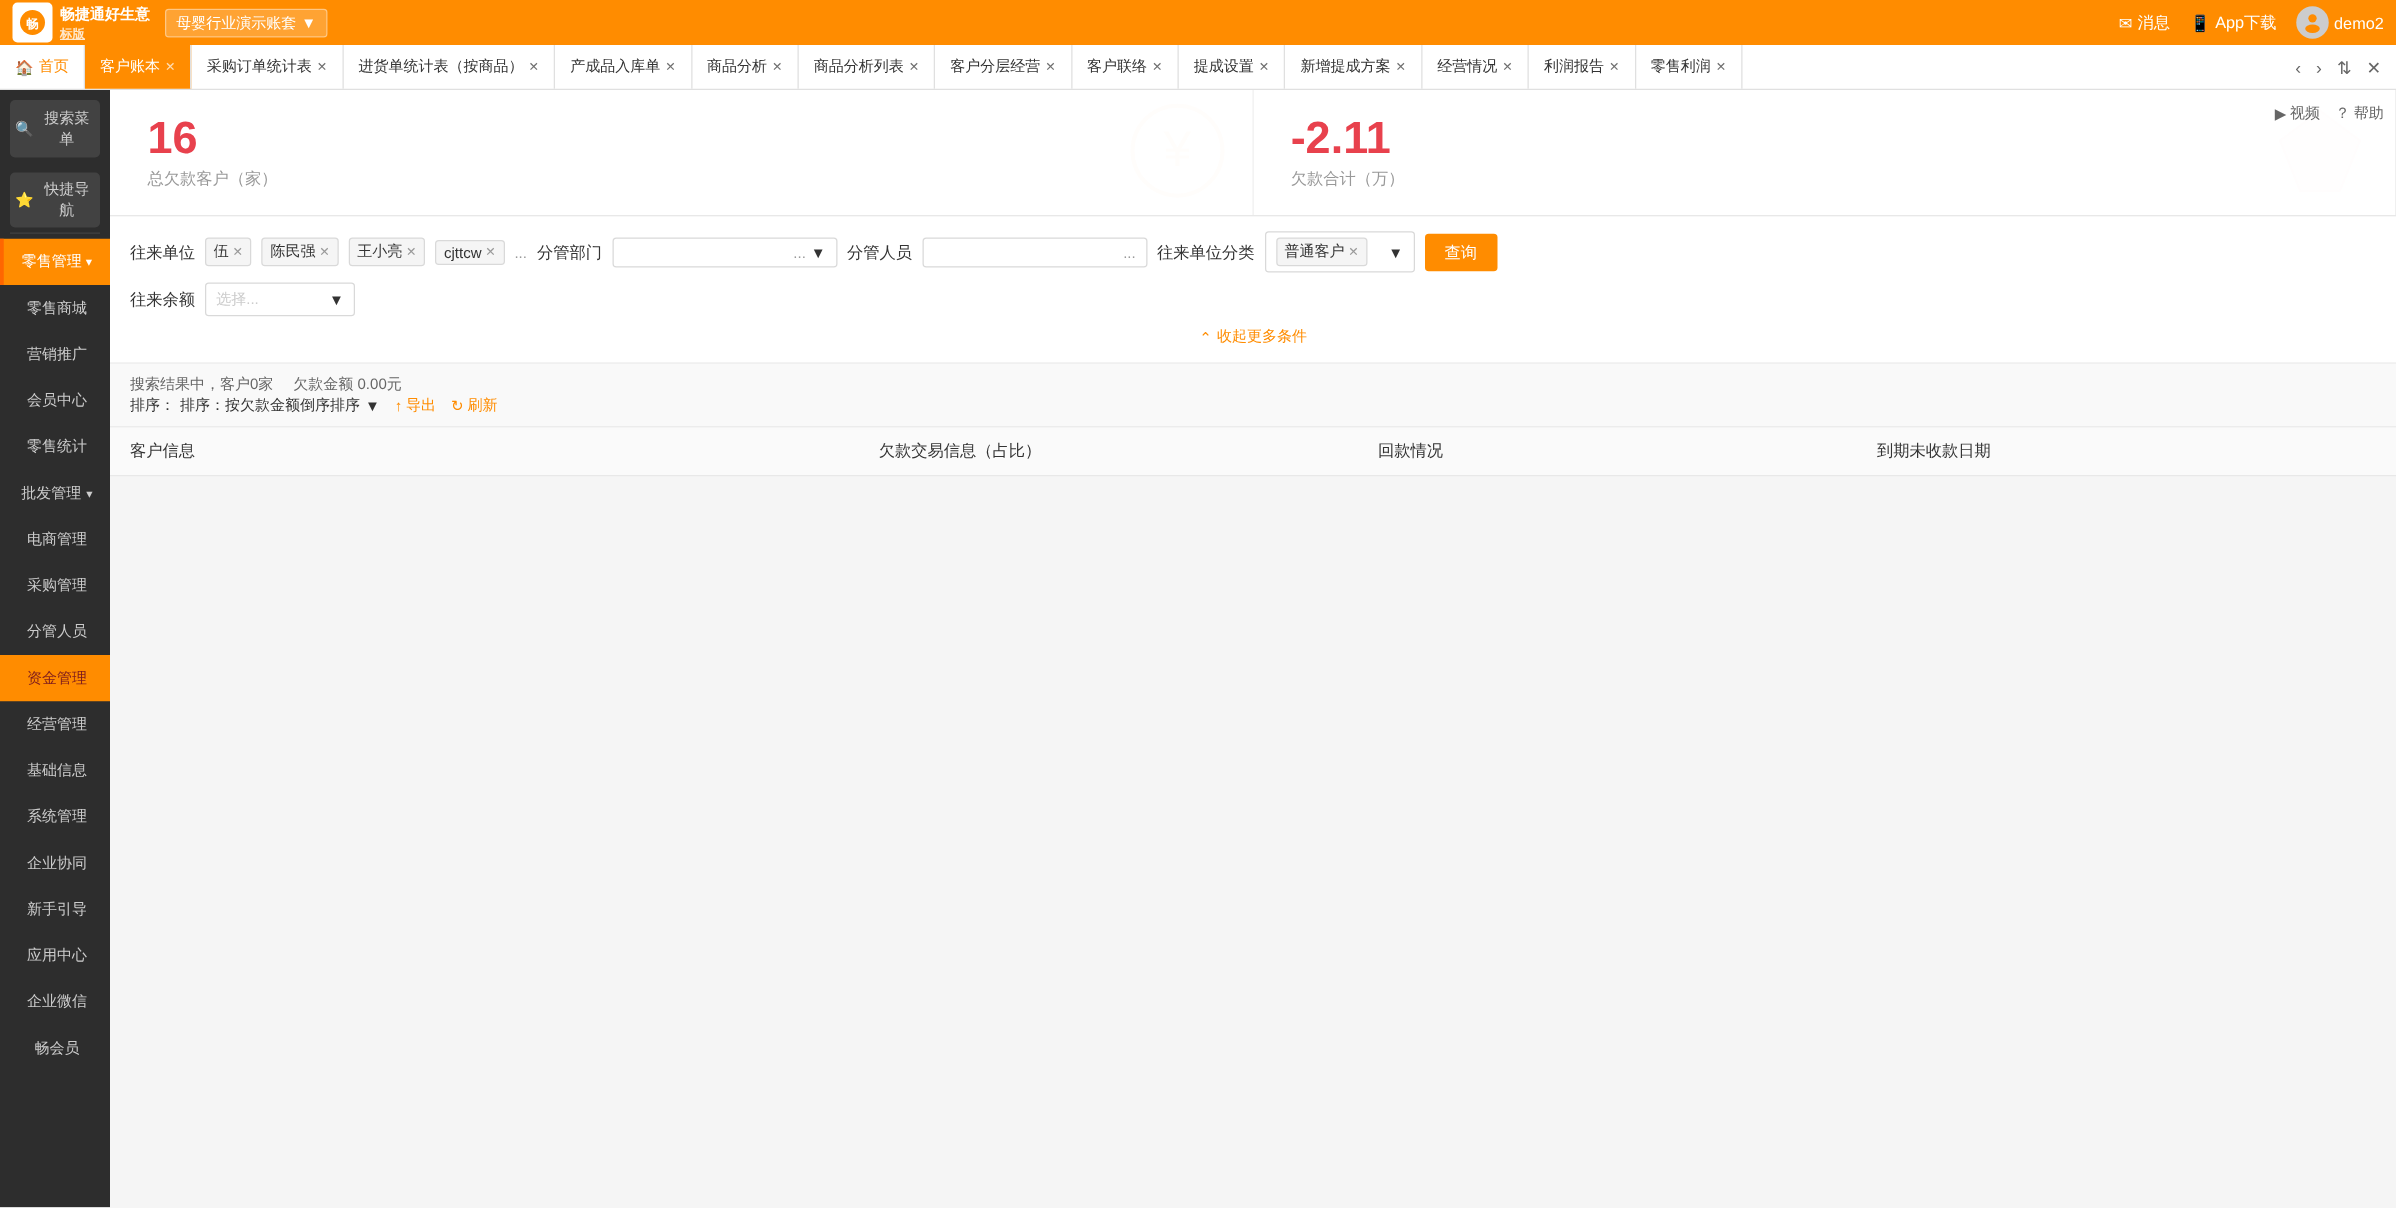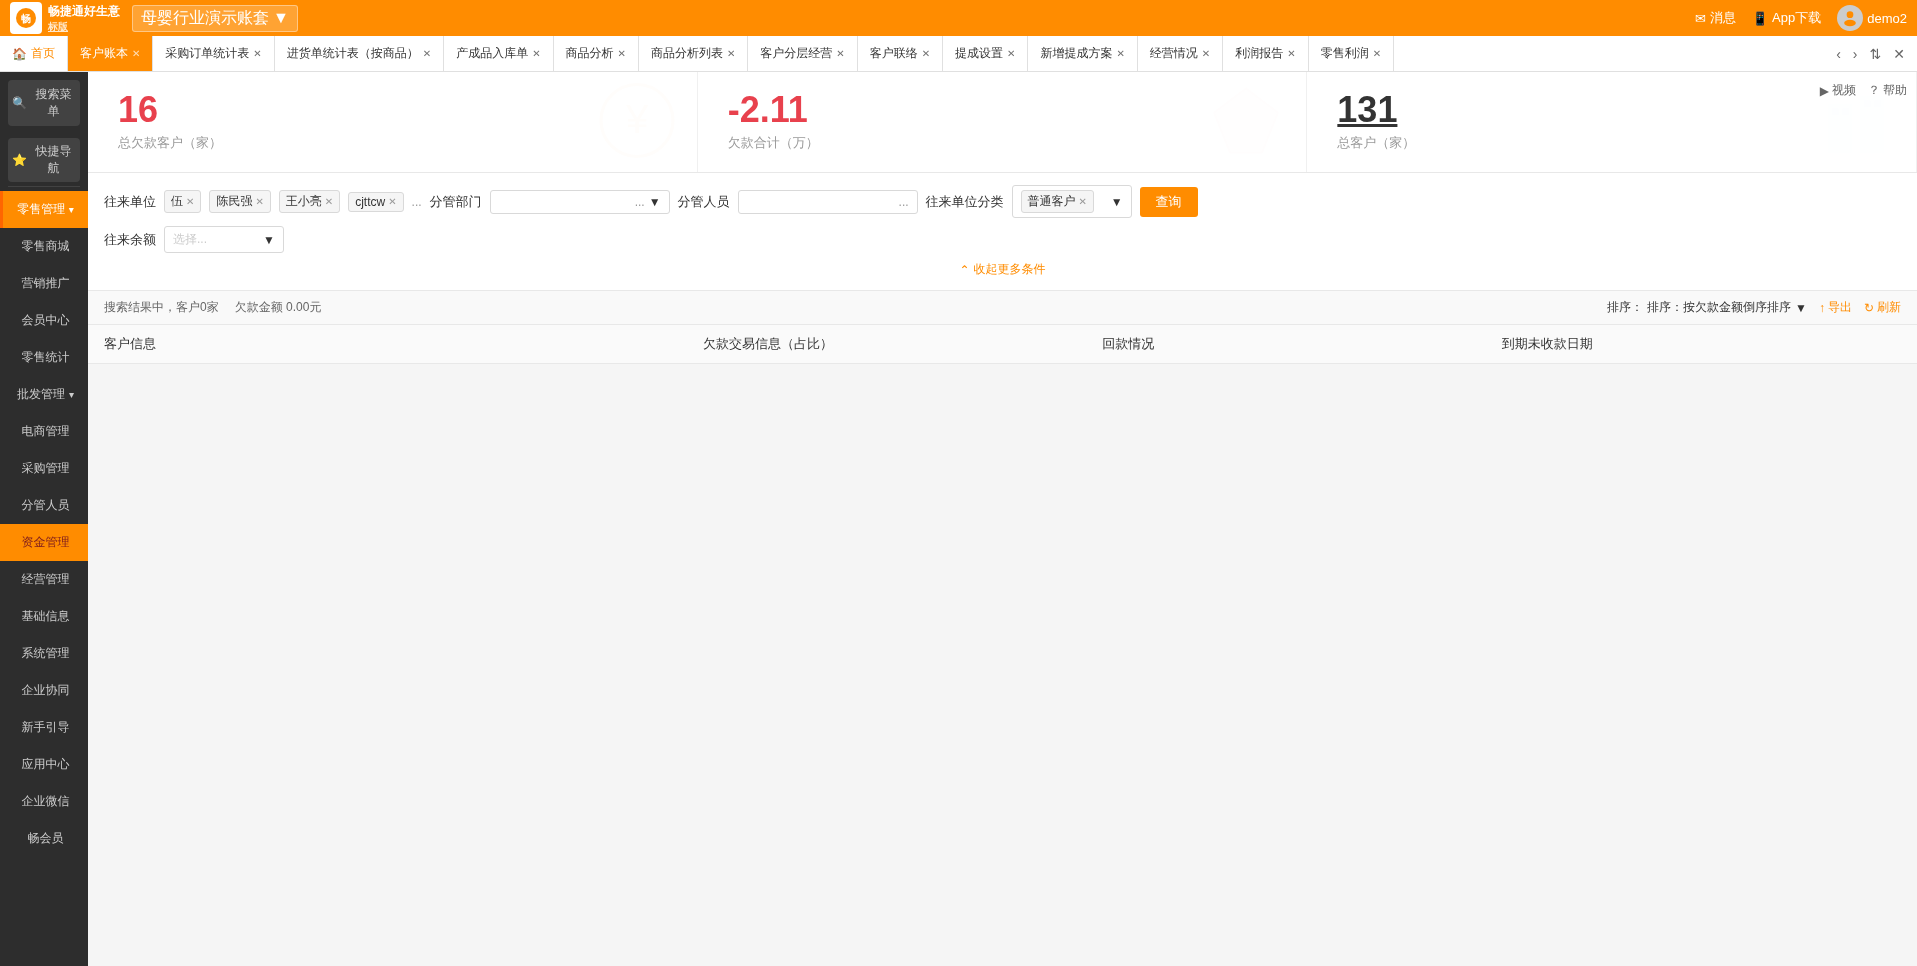--- a/index.html
+++ b/index.html
@@ -3,21 +3,21 @@
   <meta charset="utf-8">
   <style>
     * { box-sizing: border-box; margin: 0; padding: 0; }
     body { font-family: "Microsoft YaHei", Arial, sans-serif; font-size: 13px; background: #f5f5f5; display: flex; flex-direction: column; height: 100vh; overflow: hidden; }
 
     
     .top-bar { background: #ff8c00; display: flex; align-items: center; height: 36px; padding: 0 10px; color: white; flex-shrink: 0; }
     .top-bar .logo { display: flex; align-items: center; gap: 6px; font-size: 14px; font-weight: bold; color: white; margin-right: 12px; }
     .top-bar .logo-icon { width: 32px; height: 32px; background: white; border-radius: 4px; display: flex; align-items: center; justify-content: center; }
     .top-bar .logo-icon svg { width: 24px; height: 24px; }
-    .top-bar .demo-select { background: rgba(255,255,255,0.2); border: 1px solid rgba(255,255,255,0.4); color: white; padding: 2px 8px; border-radius: 3px; font-size: 16px; cursor: pointer; display: flex; align-items: center; gap: 4px; }
+    .top-bar .demo-select { background: rgba(255,255,255,0.2); border: 1px solid rgba(255,255,255,0.4); color: white; padding: 2px 8px; border-radius: 3px; font-size: 12px; cursor: pointer; display: flex; align-items: center; gap: 4px; }
     .top-bar-right { margin-left: auto; display: flex; align-items: center; gap: 16px; color: white; font-size: 13px; }
     .top-bar-right .item { display: flex; align-items: center; gap: 4px; cursor: pointer; }
     .avatar { width: 26px; height: 26px; border-radius: 50%; background: #ccc; overflow: hidden; display: flex; align-items: center; justify-content: center; font-size: 10px; }
 
     
     .nav-tabs { background: #fff; border-bottom: 1px solid #e0e0e0; display: flex; align-items: center; height: 36px; flex-shrink: 0; overflow: hidden; }
     .nav-tab { padding: 0 12px; height: 36px; display: flex; align-items: center; gap: 4px; cursor: pointer; white-space: nowrap; font-size: 12px; color: #333; border-right: 1px solid #e0e0e0; position: relative; flex-shrink: 0; }
     .nav-tab.home { color: #ff8c00; font-weight: 500; }
     .nav-tab.active { background: #ff8c00; color: white; }
     .nav-tab .close-btn { font-size: 10px; color: inherit; opacity: 0.7; cursor: pointer; }
@@ -59,21 +59,21 @@
     .filter-label { color: #333; font-size: 13px; white-space: nowrap; }
     .filter-tag { background: #f5f5f5; border: 1px solid #d9d9d9; border-radius: 3px; padding: 2px 6px; font-size: 12px; color: #333; display: flex; align-items: center; gap: 3px; }
     .filter-tag .remove { cursor: pointer; color: #999; font-size: 10px; }
     .more-tags { color: #999; font-size: 12px; cursor: pointer; }
     .filter-select { border: 1px solid #d9d9d9; border-radius: 3px; padding: 4px 8px; font-size: 12px; color: #333; background: white; cursor: pointer; display: flex; align-items: center; gap: 4px; min-width: 120px; }
     .filter-select-large { min-width: 180px; }
     .filter-dots { color: #999; cursor: pointer; }
     .collapse-btn { display: flex; align-items: center; gap: 4px; color: #ff8c00; font-size: 12px; cursor: pointer; padding: 0 8px; }
 
     
-    .search-results-bar { background: #f9f9f9; padding: 8px 16px; display: flex; align-items: flex-start; justify-content: space-between; border-bottom: 1px solid #e8e8e8; font-size: 12px; color: #666; }
+    .search-results-bar { background: #f9f9f9; padding: 8px 16px; display: flex; align-items: flex-start; justify-content: space-between; border-bottom: 1px solid #e8e8e8; font-size: 12px; color: #666; flex-direction: column; }
     .search-results-bar .left { display: flex; gap: 16px; }
     .search-results-bar .right { display: flex; align-items: center; gap: 12px; }
     .sort-select { display: flex; align-items: center; gap: 4px; cursor: pointer; color: #333; }
     .action-btn { display: flex; align-items: center; gap: 3px; color: #ff8c00; cursor: pointer; }
 
     
     .data-table { width: 100%; background: white; }
     .table-header { display: flex; background: #fafafa; border-bottom: 1px solid #e8e8e8; padding: 10px 16px; }
     .table-col { flex: 1; font-size: 13px; color: #333; font-weight: 500; }
     .table-col:first-child { flex: 1.5; }
@@ -278,34 +278,20 @@
       <div class="stat-block">
         <div class="stat-bg-icon">
           <svg viewBox="0 0 100 100" opacity="0.15">
               <polygon points="50,10 90,40 70,90 30,90 10,40" fill="#ffaaaa" stroke="#ff8888" stroke-width="2"></polygon>
             </svg>
         </div>
         <div class="stat-value negative">-2.11</div>
         <div class="stat-label">欠款合计（万）</div>
       </div>
 
-      <div class="stat-block">
-        <div class="stat-bg-icon">
-          <svg viewBox="0 0 100 100" opacity="0.15">
-            <rect x="15" y="30" width="30" height="60" fill="#aaddff"></rect>
-            <rect x="55" y="20" width="30" height="70" fill="#aaddff"></rect>
-            <rect x="20" y="35" width="8" height="8" fill="#88bbee"></rect>
-            <rect x="33" y="35" width="8" height="8" fill="#88bbee"></rect>
-            <rect x="60" y="25" width="8" height="8" fill="#88bbee"></rect>
-            <rect x="73" y="25" width="8" height="8" fill="#88bbee"></rect>
-          </svg>
-        </div>
-        <div class="stat-value dark">131</div>
-        <div class="stat-label">总客户（家）</div>
-      </div>
 
       <div class="header-actions">
         <div class="header-action-btn">
           <span>▶</span>
           <span>视频</span>
         </div>
         <div class="header-action-btn">
           <span>？</span>
           <span>帮助</span>
         </div>

